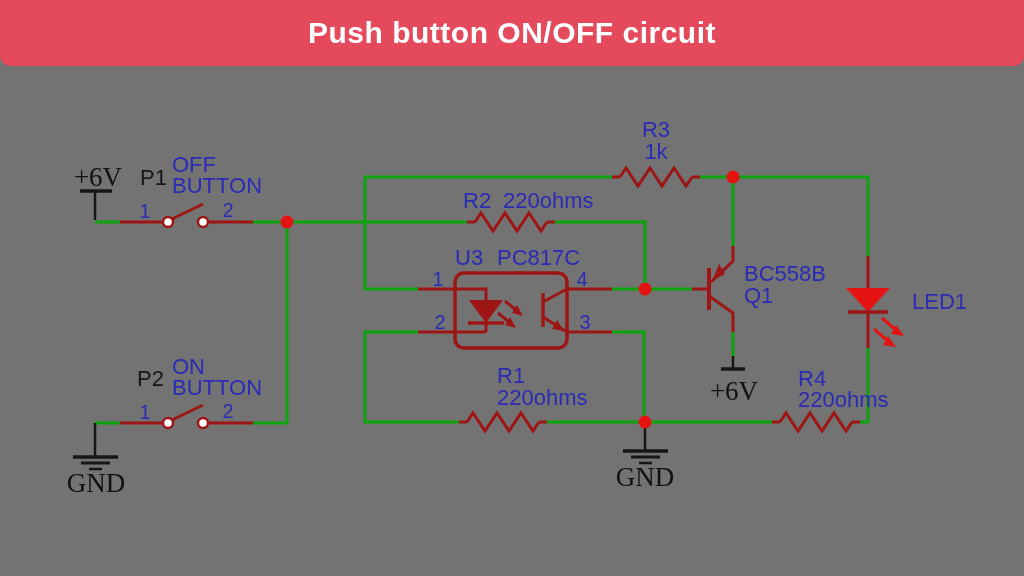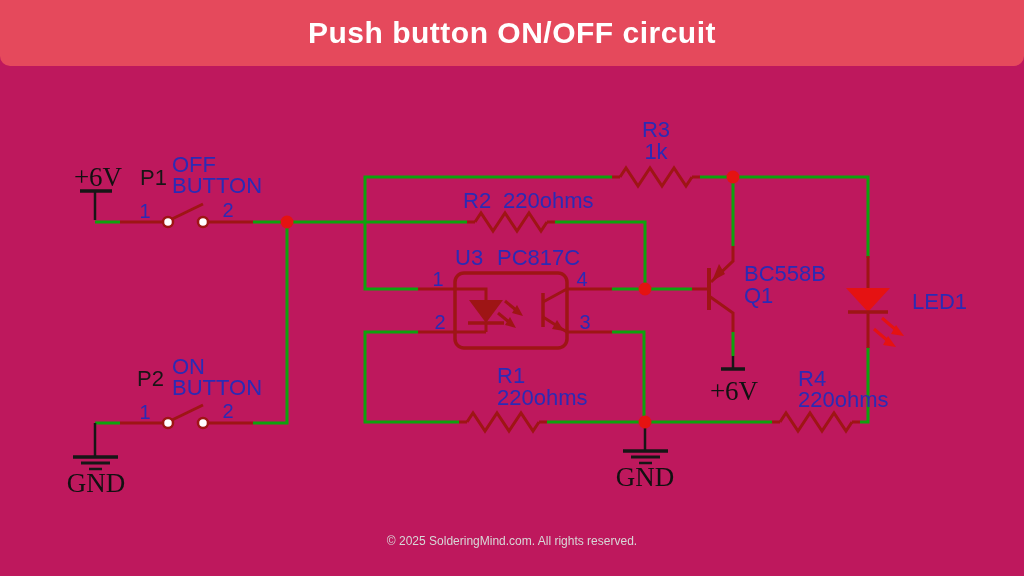--- a/index.html
+++ b/index.html
@@ -1,16 +1,16 @@
 <!DOCTYPE html>
 <html><head>
 <meta charset="utf-8">
 <style>
   html,body{margin:0;padding:0;background:#ffffff;}
-  .page{position:relative;width:1024px;height:576px;background:#be185d;overflow:hidden;
+  .page{position:relative;width:1024px;height:576px;background:#737373;overflow:hidden;
         font-family:"Liberation Sans",sans-serif;}
   .banner{position:absolute;top:0;left:0;width:1024px;height:66px;background:#e5495c;
           border-radius:0 0 10px 10px;display:flex;align-items:center;justify-content:center;}
   .banner h1{margin:0;color:#ffffff;font-size:30px;font-weight:bold;letter-spacing:.5px;
              font-family:"Liberation Sans",sans-serif;}
   .schematic{position:absolute;top:0;left:0;}
   .footer{position:absolute;left:0;right:0;bottom:28px;text-align:center;
           font-size:12px;color:#d8d8d8;}
   
   .w{stroke:#0da30d;stroke-width:3;fill:none;stroke-linecap:butt;stroke-linejoin:miter;}
@@ -204,14 +204,13 @@
     </g>
 
     <g>
       <circle class="dot" cx="287" cy="222" r="6.5"></circle>
       <circle class="dot" cx="645" cy="289" r="6.5"></circle>
       <circle class="dot" cx="733" cy="177" r="6.5"></circle>
       <circle class="dot" cx="645" cy="422" r="6.5"></circle>
     </g>
   </svg>
 
-  <div class="footer">© 2025 SolderingMind.com. All rights reserved.</div>
 </div>
 
 </body></html>

